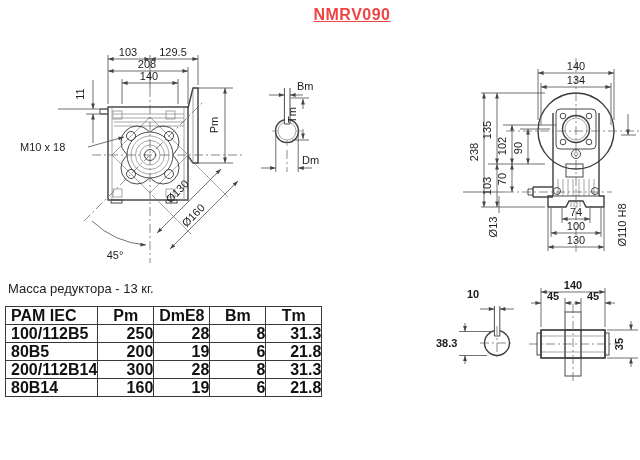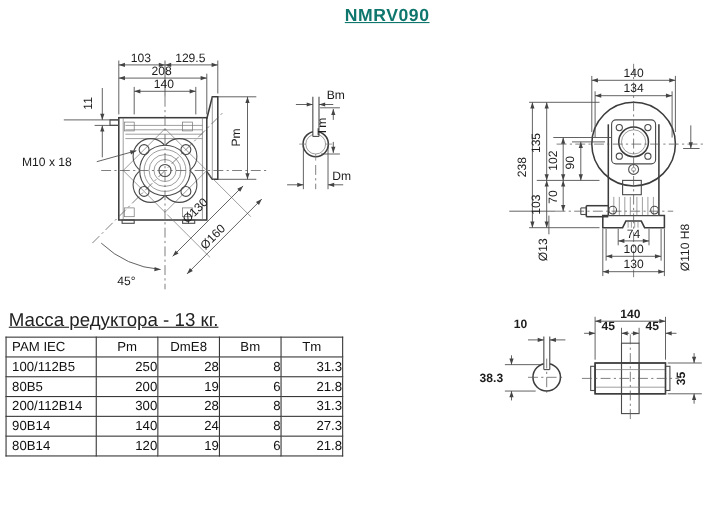--- a/index.html
+++ b/index.html
@@ -8,24 +8,24 @@
   #stage svg{position:absolute;left:0;top:0;}
   svg text{font-family:"Liberation Sans",sans-serif;font-size:11px;fill:#1d1d1d;}
   svg text.b{font-weight:bold;}
   svg text.mid{text-anchor:middle;}
   .sk{stroke:#3c3c3c;fill:none;stroke-width:1.4;}
   .s{stroke:#4a4a4a;fill:none;stroke-width:1;}
   .t{stroke:#757575;fill:none;stroke-width:.65;}
   .d{stroke:#4d4d4d;fill:none;stroke-width:.8;}
   .c{stroke:#5a5a5a;fill:none;stroke-width:.7;stroke-dasharray:9 3 2 3;}
   .title{position:absolute;top:6px;left:302px;width:100px;text-align:center;
-         font-size:16px;font-weight:bold;letter-spacing:.5px;text-decoration:underline;color:#0f766e;}
-  .mass{position:absolute;top:281px;left:8px;font-size:17px;color:#222;text-decoration:underline;}
+         font-size:16px;font-weight:bold;letter-spacing:.5px;text-decoration:underline;color:#ef4444;}
+  .mass{position:absolute;top:281px;left:8px;font-size:13px;color:#222;}
   table.spec{position:absolute;top:306px;left:5px;border-collapse:collapse;table-layout:fixed;}
-  table.spec th,table.spec td{border:1.6px solid #383838;font-size:12px;font-weight:normal;color:#111;
+  table.spec th,table.spec td{border:1.6px solid #383838;font-size:16px;font-weight:bold;color:#111;
         height:17px;padding:0;line-height:17px;white-space:nowrap;}
   table.spec th{text-align:center;}
   table.spec th.l,table.spec td.l{text-align:left;padding-left:5px;}
   table.spec td.le{text-align:right;padding-left:10px;}
   table.spec td{text-align:right;}
 </style>
 </head>
 <body>
 
 <div id="stage">
@@ -325,29 +325,22 @@
     <td>21.8</td>
   </tr>
   <tr>
     <td class="l">200/112B14</td>
     <td>300</td>
     <td class="le">28</td>
     <td>8</td>
     <td>31.3</td>
   </tr>
   <tr>
-    <td class="l">90B14</td>
-    <td>140</td>
-    <td class="le">24</td>
-    <td>8</td>
-    <td>27.3</td>
-  </tr>
-  <tr>
     <td class="l">80B14</td>
-    <td>120</td>
+    <td>160</td>
     <td class="le">19</td>
     <td>6</td>
     <td>21.8</td>
   </tr>
 </tbody>
     </table>
 
 </div>
 
 </body></html>

